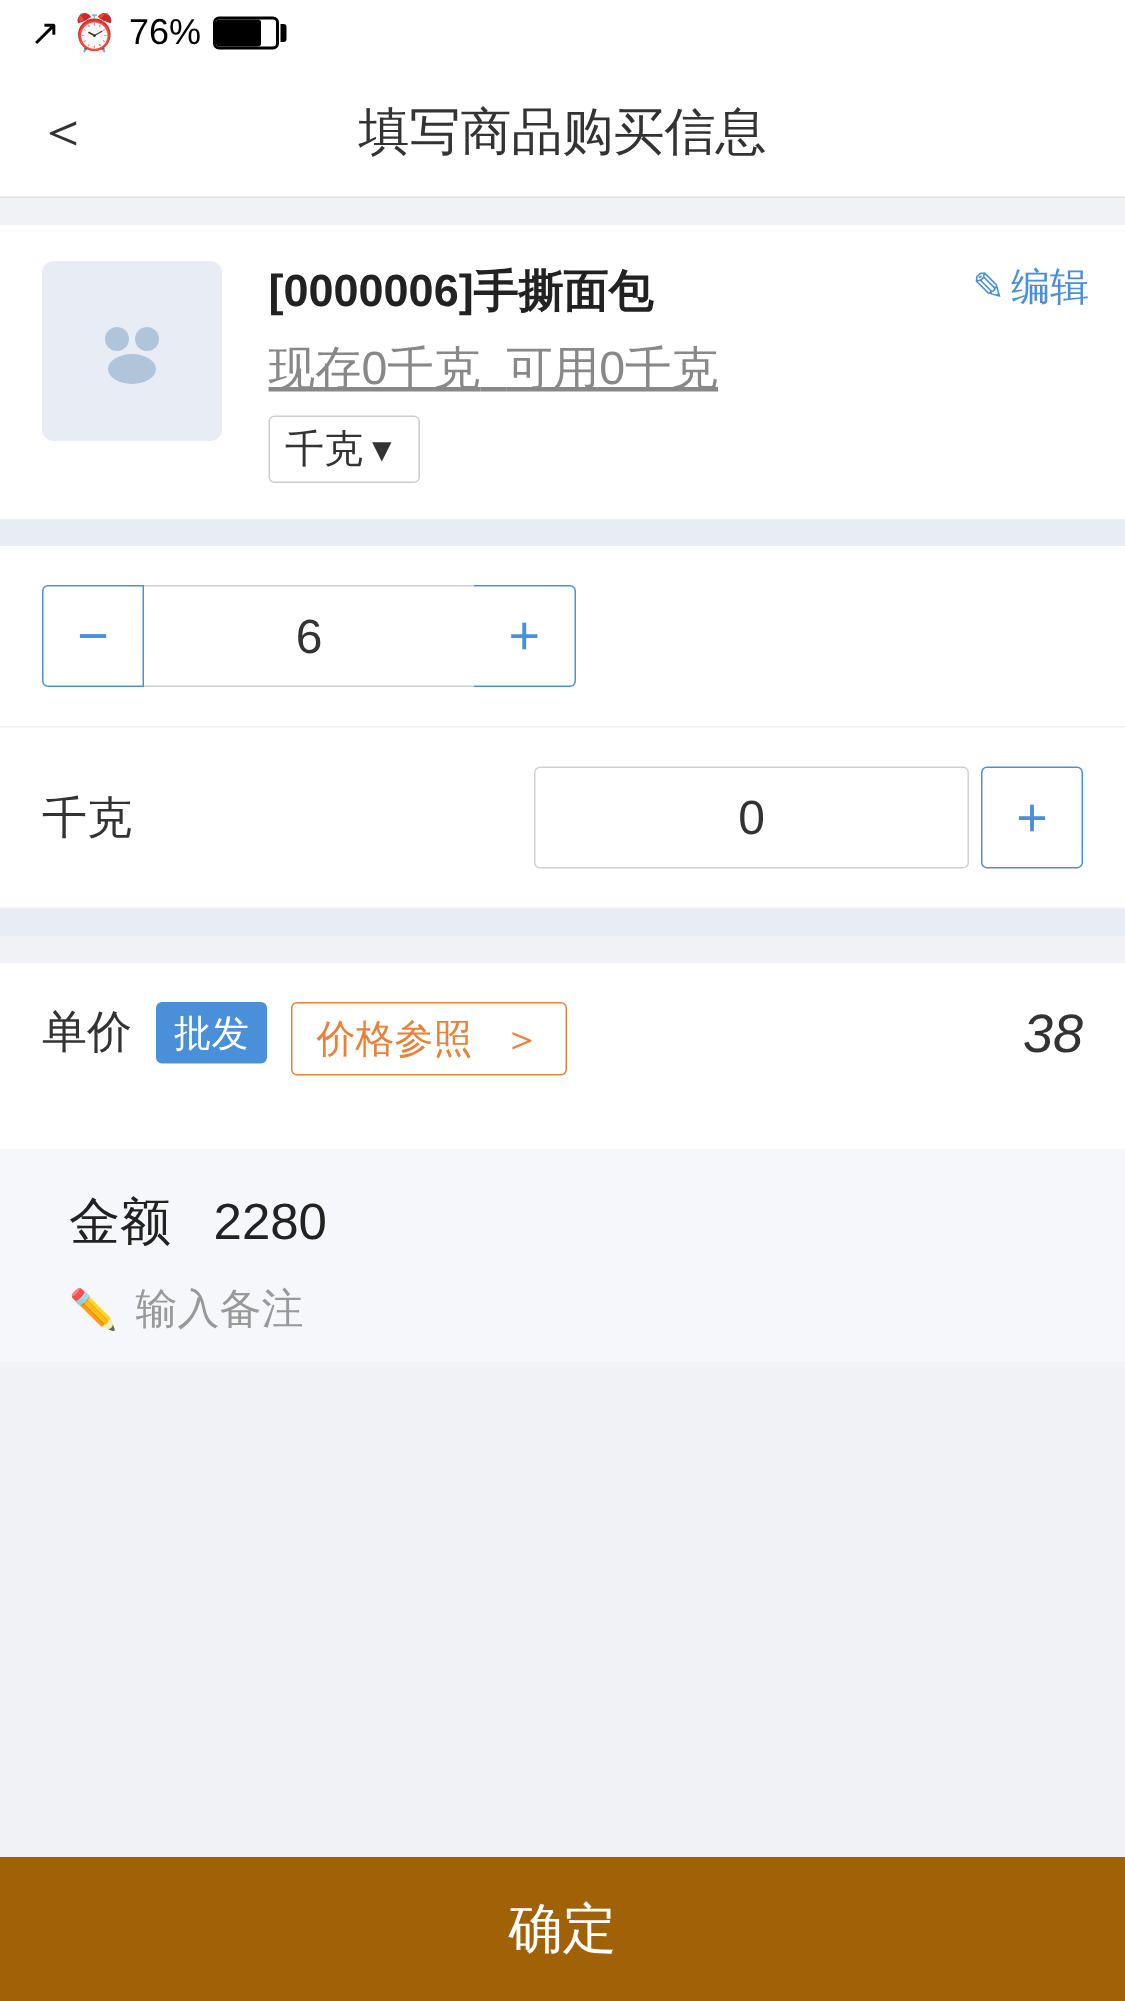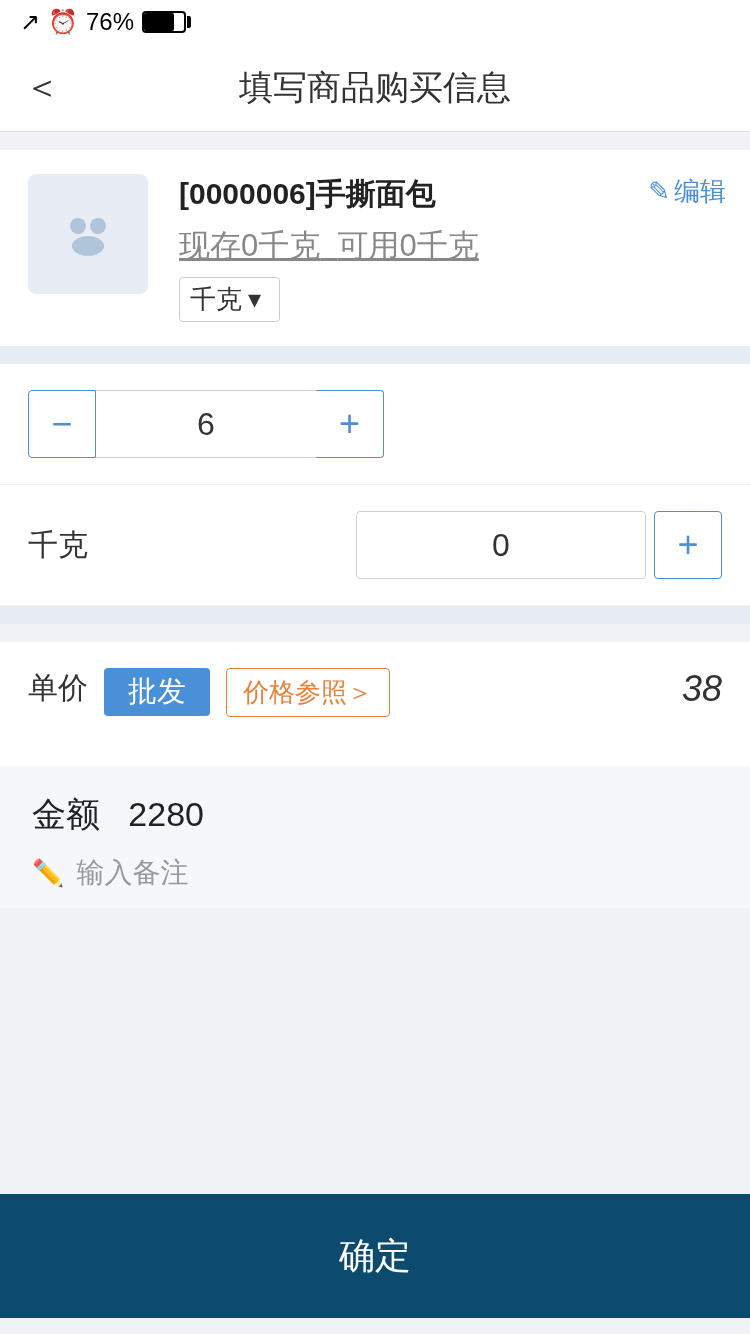--- a/index.html
+++ b/index.html
@@ -223,72 +223,72 @@
     .price-row {
       display: flex;
       align-items: flex-start;
       gap: 16px;
       margin-bottom: 23px;
     }
     .price-label { font-size: 30px; color: #333; }
     .price-tag {
       background: #4a90d9;
       color: #fff;
-      font-size: 29px;
-      padding: 4px 24px;
+      font-size: 25px;
+      padding: 4px 12px;
       border-radius: 4px;
     }
     .price-ref-btn {
       border: 1px solid #e8823a;
       border-radius: 4px;
       color: #e8823a;
       font-size: 26px;
       padding: 6px 16px;
       background: #fff;
       cursor: pointer;
       display: flex;
       align-items: center;
-      gap: 0;
+      gap: 20px;
     }
     .price-value {
       margin-left: auto;
       font-size: 36px;
       color: #333;
       font-weight: 500;
       font-style: italic;
     }
 
     
     .amount-section {
       background: #f5f7fa;
-      padding: 26px 32px 16px;
+      padding: 26px 46px 16px;
     }
     .amount-row {
       font-size: 34px;
       color: #222;
       font-weight: 500;
       margin-bottom: 16px;
     }
     .remark-row {
       display: flex;
       align-items: center;
       gap: 12px;
       color: #999;
       font-size: 28px;
     }
     .pencil-icon { font-size: 26px; }
 
     
     .confirm-btn {
       position: fixed;
-      bottom: 16px;
+      bottom: 0;
       left: 0;
       width: 750px;
-      height: 124px;
-      background: #0c4a6e;
+      height: 96px;
+      background: #a16207;
       color: #fff;
       font-size: 36px;
       display: flex;
       align-items: center;
       justify-content: center;
       cursor: pointer;
       border: none;
     }
 
     

